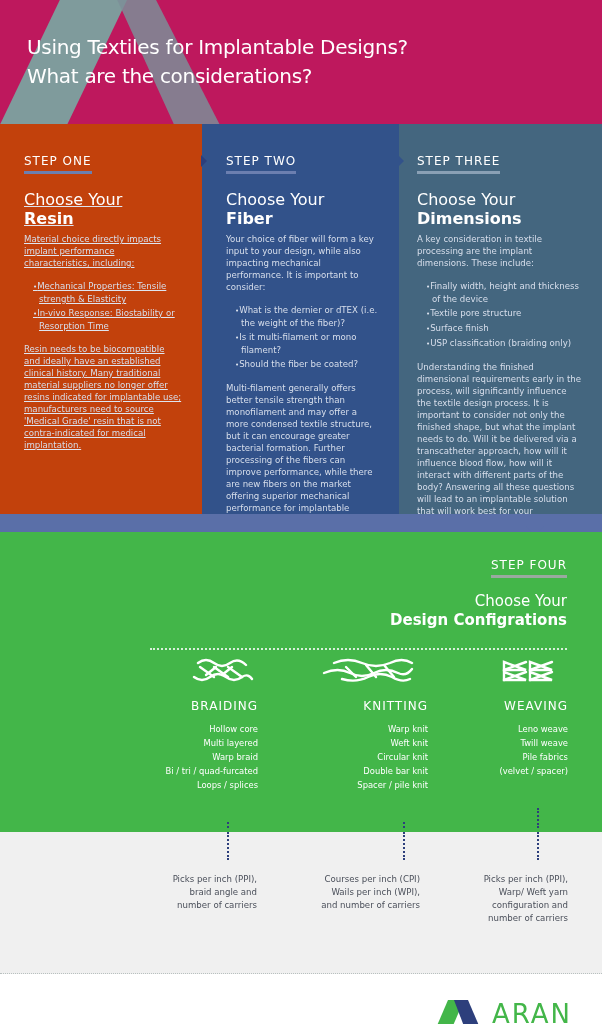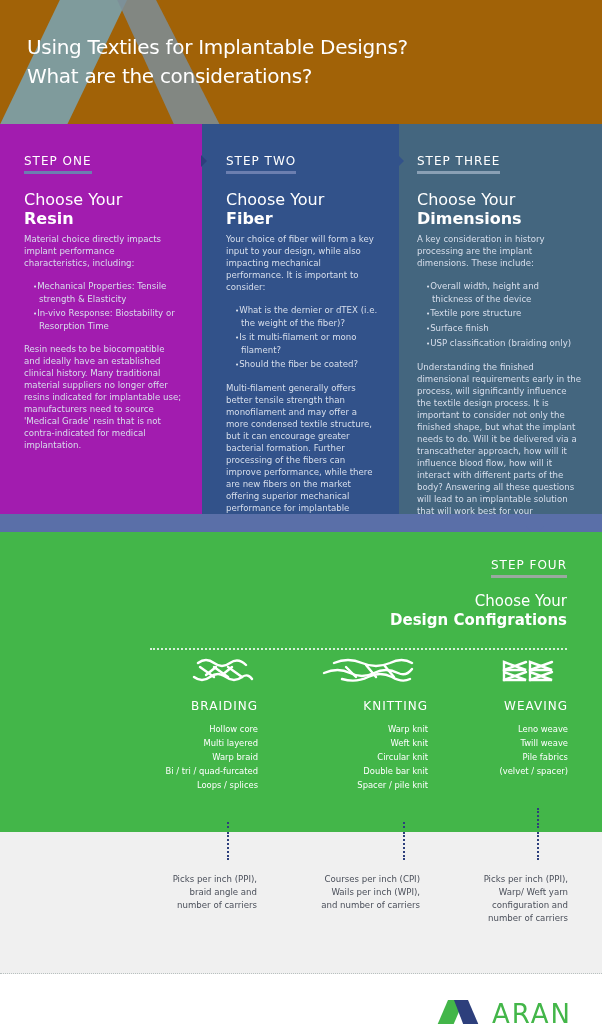--- a/index.html
+++ b/index.html
@@ -1,28 +1,28 @@
 <!DOCTYPE html>
 <html><head>
 <meta charset="utf-8">
 <style>
   * { box-sizing: border-box; margin: 0; padding: 0; }
   body { width: 602px; height: 1024px; overflow: hidden; background: #fff; font-family: "DejaVu Sans", sans-serif; }
 
-  .header { position: relative; height: 124px; background: #a16207; overflow: hidden; }
+  .header { position: relative; height: 124px; background: #be185d; overflow: hidden; }
   .header .shape1 { position: absolute; left: -5px; top: -5px; width: 140px; height: 140px;
     background: #7f9b9c; clip-path: polygon(0% 100%, 48% 0%, 96% 0%, 48% 100%); }
   .header .shape2 { position: absolute; left: 115px; top: -5px; width: 110px; height: 140px;
     background: #7d8e98; opacity: .85; clip-path: polygon(0% 0%, 35% 0%, 100% 100%, 58% 100%); }
   .header h1 { position: absolute; left: 27px; top: 33px; color: #fff; font-family: "DejaVu Sans", sans-serif;
     font-weight: normal; font-size: 20px; line-height: 29px; letter-spacing: -0.3px; }
 
   .steps { display: flex; height: 390px; position: relative; }
   .step { position: relative; padding: 26px 20px 0 24px; color: #dfe5f0; }
-  .step.s1 { width: 202px; background: #a21caf; }
+  .step.s1 { width: 202px; background: #c2410c; text-decoration: underline; }
   .step.s2 { width: 197px; background: #32528a; }
   .step.s3 { width: 203px; background: #44667f; padding-left: 18px; }
   .step .notch { position: absolute; left: -1px; top: 31px; width: 0; height: 0;
     border-top: 6px solid transparent; border-bottom: 6px solid transparent; }
   .step.s2 .notch { border-left: 6px solid #2d3f7c; }
   .step.s3 .notch { border-left: 6px solid #32528a; }
   .step-label { font-size: 12px; letter-spacing: 1px; color: #fff; display: inline-block;
     padding-bottom: 3px; border-bottom: 3px solid #6c7fb0; }
   .step.s3 .step-label { border-bottom-color: #8aa0b5; }
   .step h2 { margin-top: 16px; font-weight: normal; font-size: 16px; line-height: 19px; color: #fff; }
@@ -102,23 +102,23 @@
     <p>Multi-filament generally offers better tensile strength than monofilament and may offer a more condensed textile structure, but it can encourage greater bacterial formation. Further processing of the fibers can improve performance, while there are new fibers on the market offering superior mechanical performance for implantable textiles. Finally, coating, as well as additional post processing, can reduce fraying and improve the 'feel' and handling of the textile.</p>
   </div>
 
   <div class="step s3">
     <span class="notch"></span>
     <div class="step-label">STEP THREE</div>
     <h2>
       <span>Choose Your</span>
       <b>Dimensions</b>
     </h2>
-    <p>A key consideration in history processing are the implant dimensions. These include:</p>
+    <p>A key consideration in textile processing are the implant dimensions. These include:</p>
     <ul>
-      <li>Overall width, height and thickness of the device</li>
+      <li>Finally width, height and thickness of the device</li>
       <li>Textile pore structure</li>
       <li>Surface finish</li>
       <li>USP classification (braiding only)</li>
     </ul>
     <p>Understanding the finished dimensional requirements early in the process, will significantly influence the textile design process. It is important to consider not only the finished shape, but what the implant needs to do. Will it be delivered via a transcatheter approach, how will it influence blood flow, how will it interact with different parts of the body? Answering all these questions will lead to an implantable solution that will work best for your application needs.</p>
   </div>
 </div>
 
 <div class="wave-band">
   <span class="pointer"></span>

